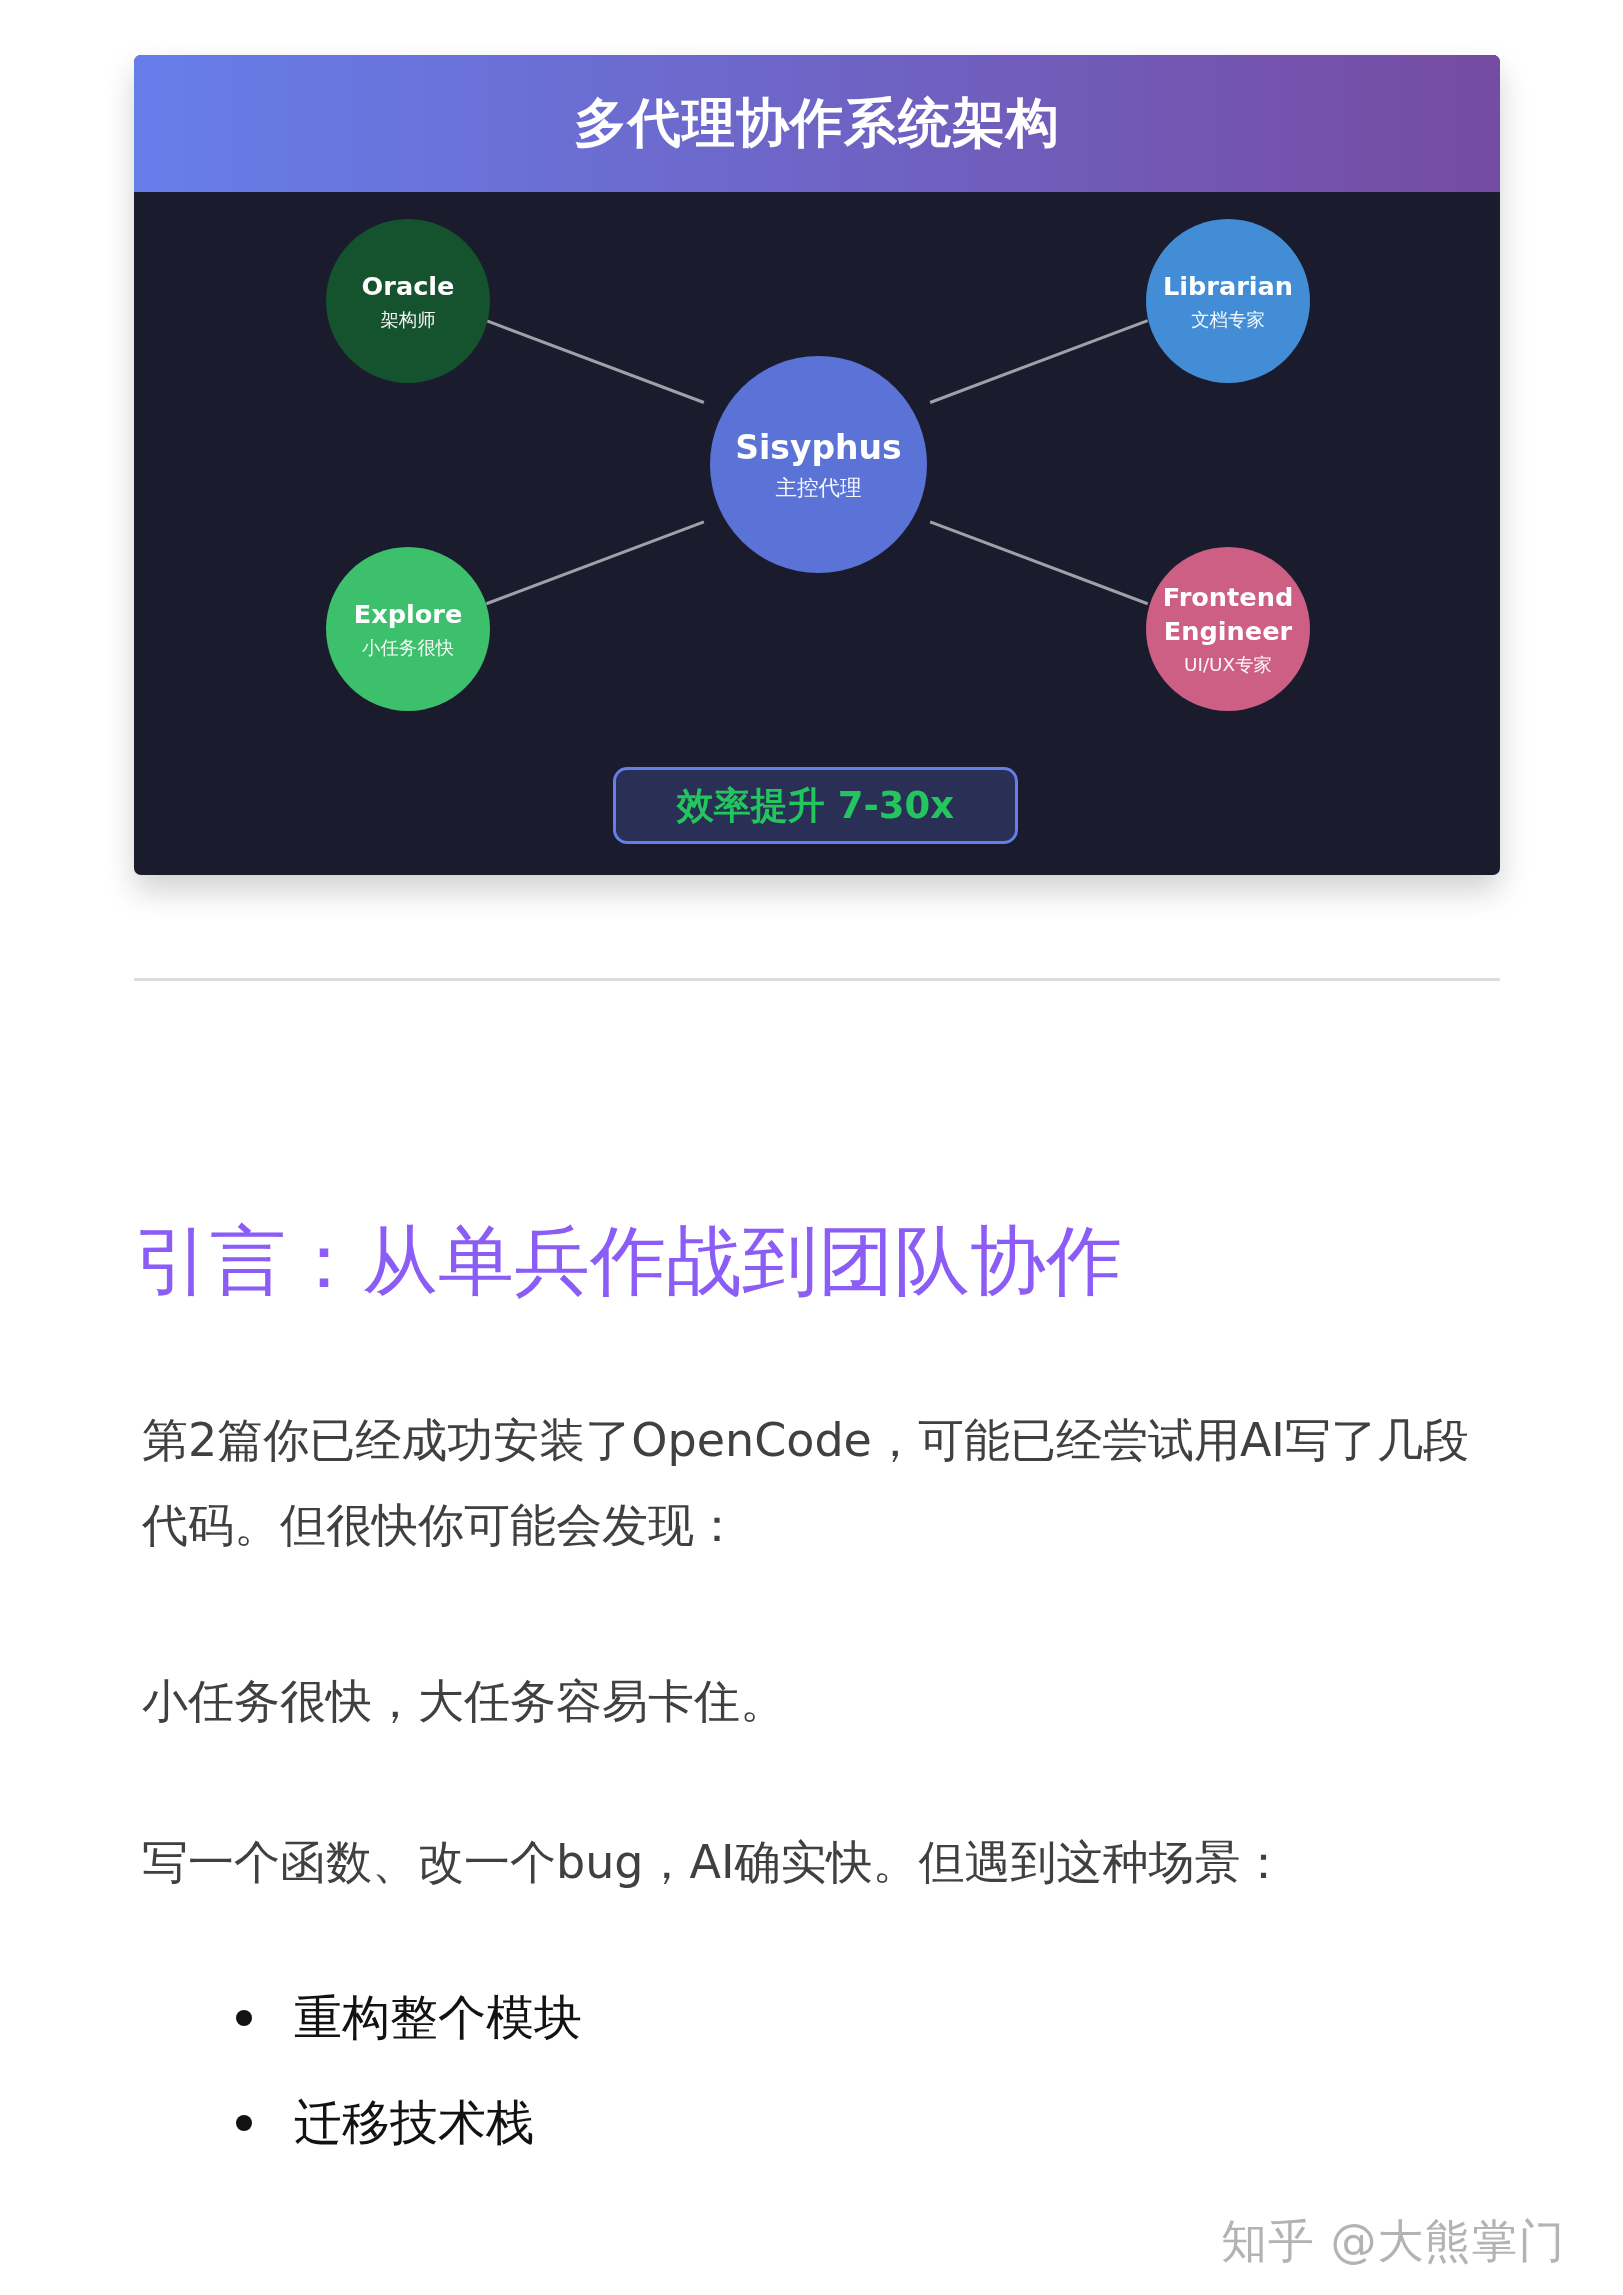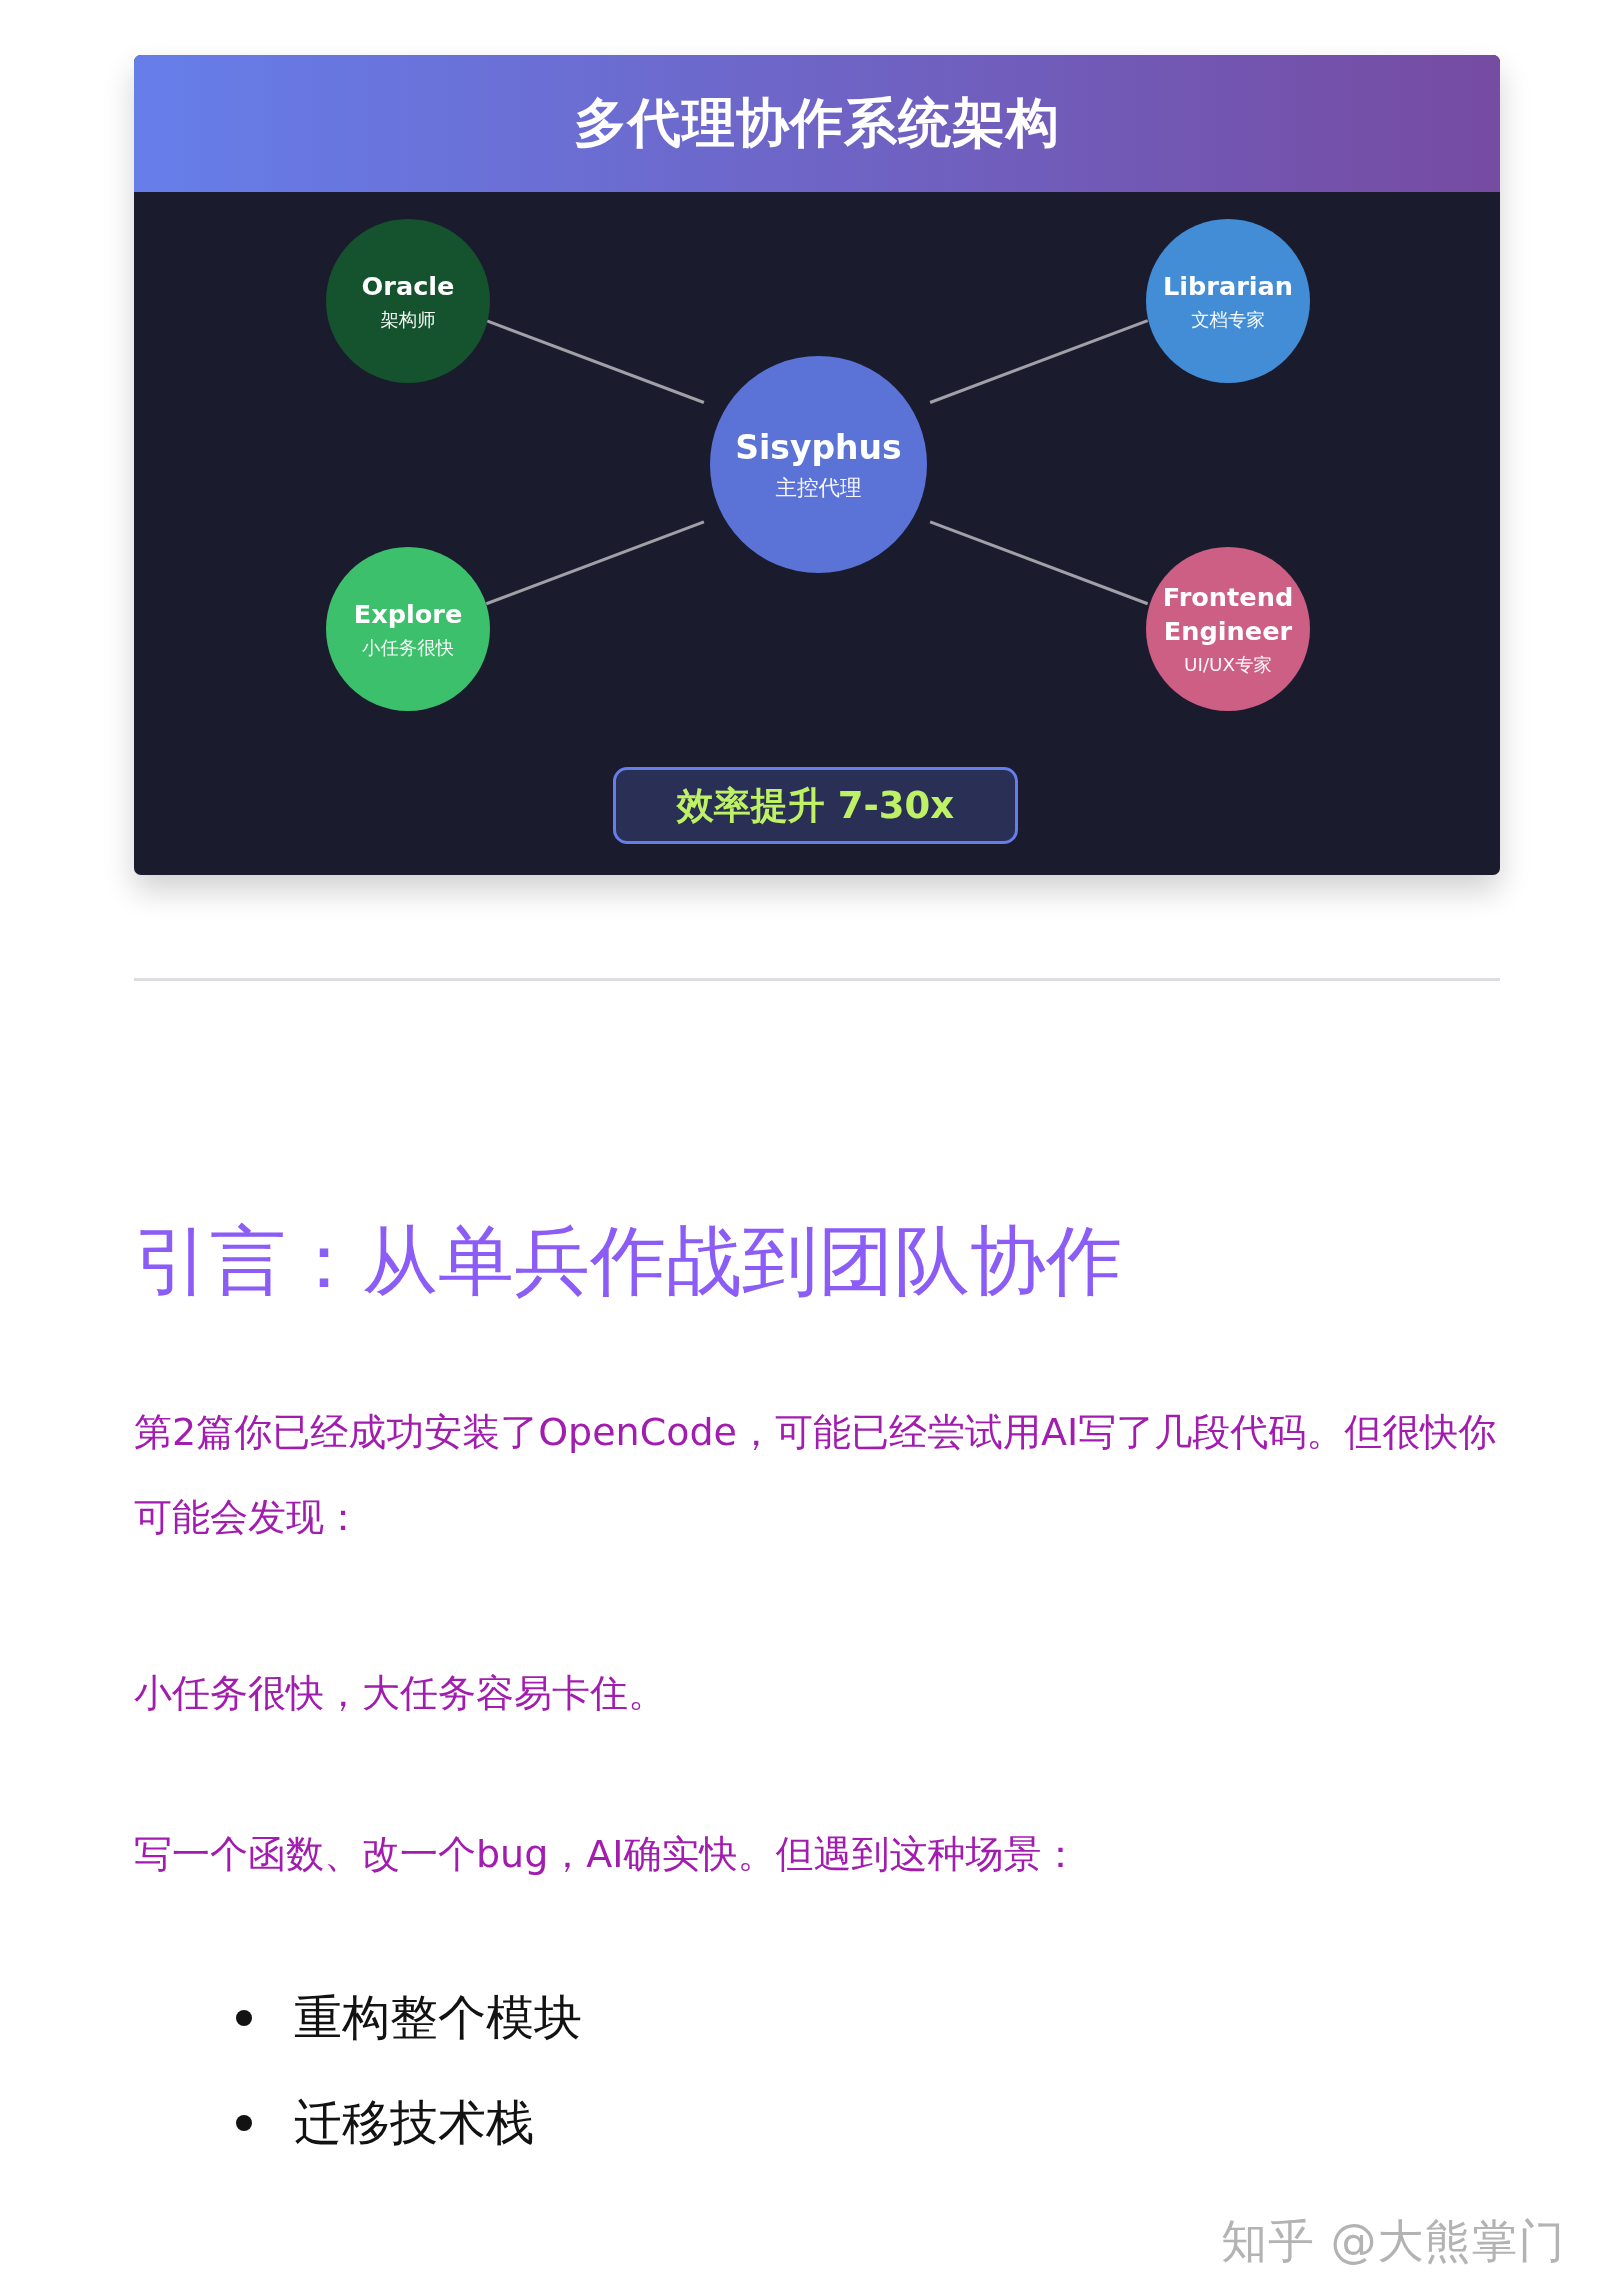--- a/index.html
+++ b/index.html
@@ -19,26 +19,26 @@
   .node { position:absolute; border-radius:50%; display:flex; flex-direction:column;
           align-items:center; justify-content:center; color:#ffffff; text-align:center; }
   .node .name { font-weight:bold; font-size:25.6px; line-height:34px; }
   .node .role { font-size:18.4px; line-height:29px; margin-top:2px; opacity:0.95; }
   .node.center .name { font-size:33px; line-height:43px; }
   .node.center .role { font-size:21.5px; line-height:33px; }
 
   .badge { position:absolute; left:479px; top:712px; width:405px; height:77px;
            box-sizing:border-box; border:3.1px solid #667eea; border-radius:14.3px;
            background:#2a2f55; display:flex; align-items:center; justify-content:center; }
-  .badge span { color:#bef264; font-weight:bold; font-size:37px; }
+  .badge span { color:#22c55e; font-weight:bold; font-size:37px; }
 
   .divider { position:absolute; left:134px; top:978px; width:1366px; height:3.1px; background:#dcdde1; }
 
   .h2 { position:absolute; left:134px; top:1210px; font-size:76px; font-weight:normal; margin:0; line-height:102px; color:#8b5cf6; white-space:nowrap; }
-  .p  { position:absolute; left:134px; font-size:38px; line-height:85px; margin:0; color:#a21caf; width:1372px; }
+  .p  { position:absolute; left:134px; font-size:46px; line-height:85px; margin:8px; color:#404040; width:1372px; }
   .p1 { top:1390px; }
   .p2 { top:1651px; }
   .p3 { top:1812px; white-space:nowrap; }
 
   .list { position:absolute; left:134px; top:1965px; margin:0; padding:0; list-style:none; }
   .list li { position:relative; padding-left:160px; font-size:48px; line-height:105px; height:105px; white-space:nowrap; }
   .list .dot { position:absolute; left:102px; top:45px; width:16.4px; height:16.4px; border-radius:50%; background:#121212; }
 
   .watermark { position:absolute; left:1221px; top:2211px; font-size:46px; color:#b3b3b3; white-space:nowrap; letter-spacing:1px; }
 </style>

